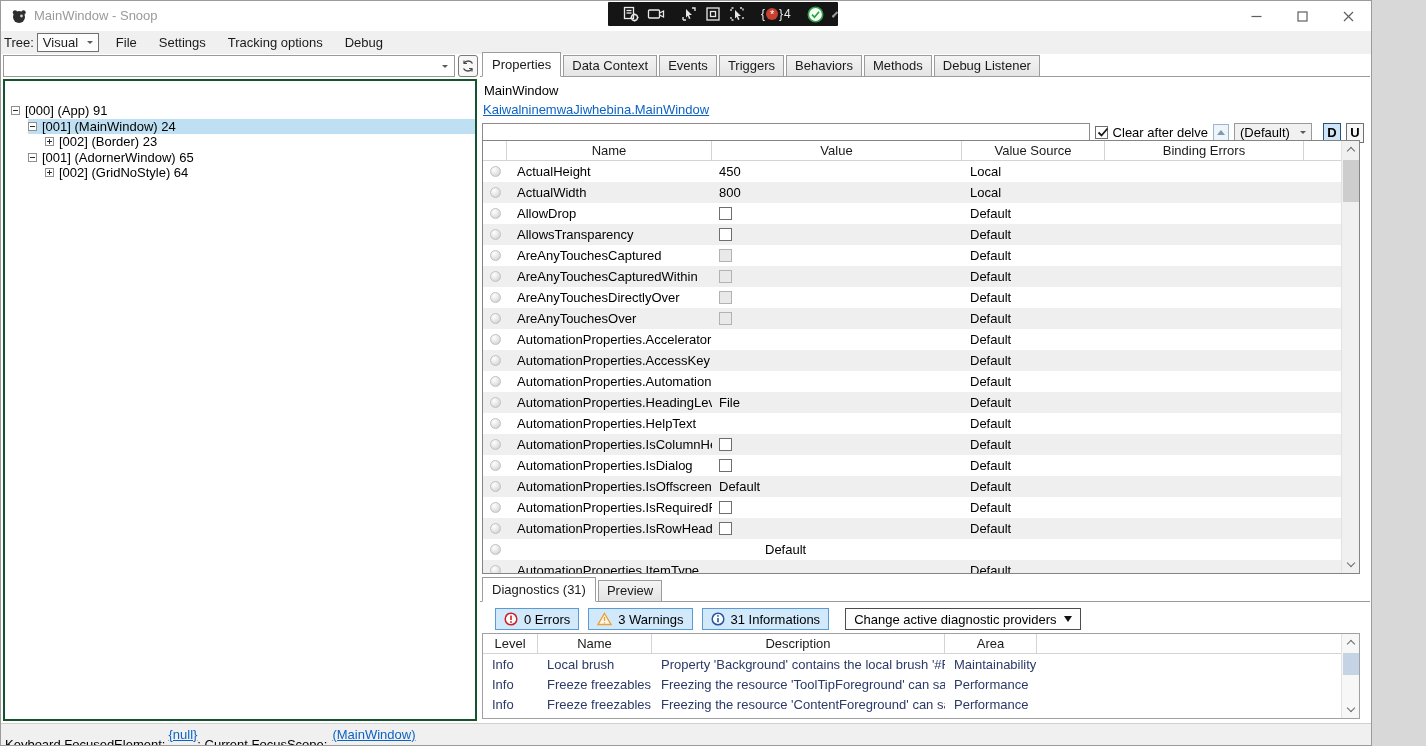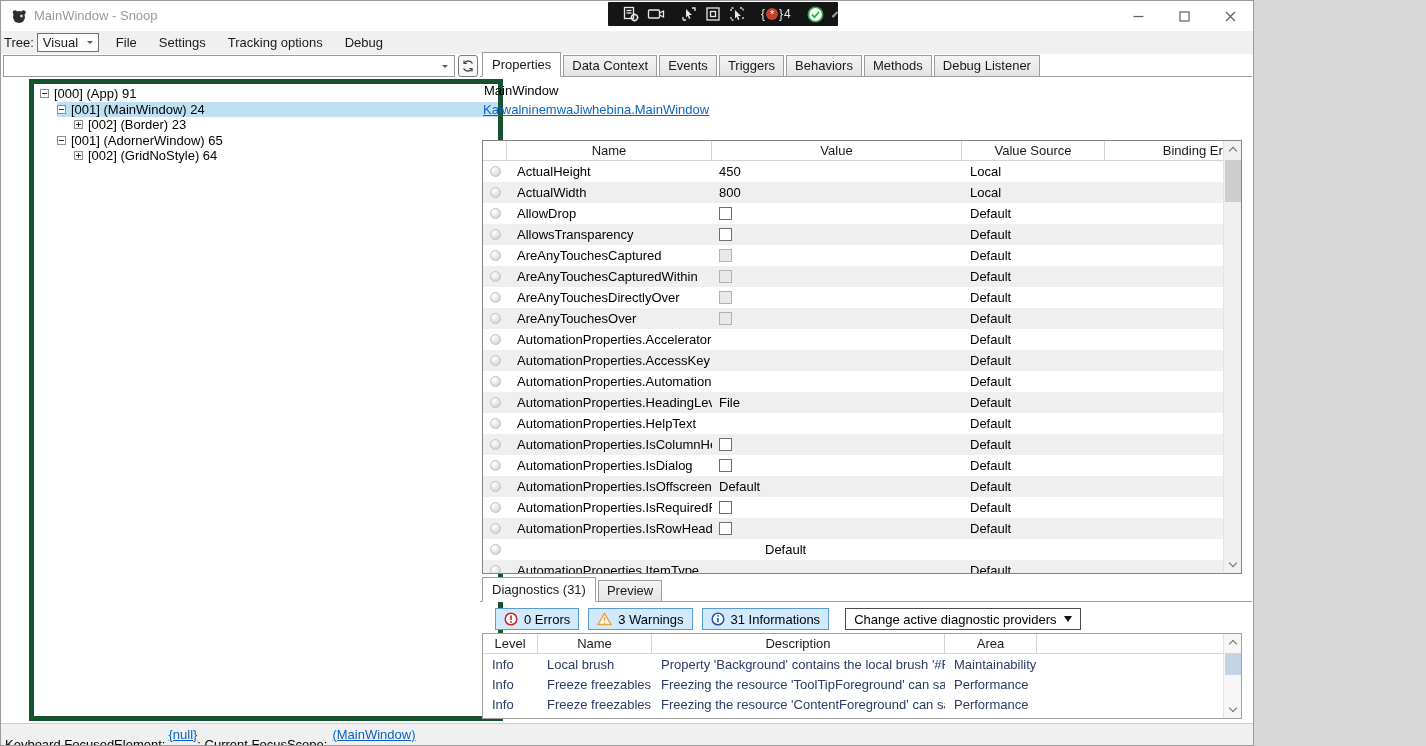--- a/index.html
+++ b/index.html
@@ -1,18 +1,18 @@
 <!DOCTYPE html>
 <html><head>
 <meta charset="utf-8">
 <style>
   * { margin:0; padding:0; box-sizing:border-box; }
   html,body { background:#d8d8d8; }
   body { font-family:"Liberation Sans", sans-serif; }
-  .window{position:relative;width:1254px;height:746px;background:#fff;border:1px solid #9b9b9b;overflow:hidden;}
+  .window{position:relative;width:1372px;height:746px;background:#fff;border:1px solid #9b9b9b;overflow:hidden;}
 
   
   .titlebar{position:absolute;top:0;left:0;right:0;height:30px;background:#fff;}
   .app-icon{position:absolute;left:10px;top:7px;width:17px;height:17px;}
   .title-text{position:absolute;left:33px;top:7px;font-size:13px;color:#9a9a9a;}
   .win-controls{position:absolute;right:0;top:0;height:30px;display:flex;}
   .win-btn{width:46px;height:30px;display:flex;align-items:center;justify-content:center;background:transparent;border:none;}
 
   
   .snoop-bar{position:absolute;left:607px;top:1px;width:230px;height:24px;background:#151515;display:flex;align-items:center;gap:8px;padding:0 7px;border-radius:1px;}
@@ -28,21 +28,21 @@
   .tree-label{margin-right:3px;}
   .tree-combo{width:62px;height:19px;border:1px solid #707070;background:#fdfdfd;display:flex;align-items:center;justify-content:space-between;padding:0 5px;margin-right:6px;}
   .menu-item{padding:8px 11px;cursor:default;text-align:right;}
   .caret{width:0;height:0;border-left:3.5px solid transparent;border-right:3.5px solid transparent;border-top:4px solid #5a5a5a;}
   .caret-sm{border-left-width:3px;border-right-width:3px;border-top-width:3.5px;}
 
   
   .left-filter{position:absolute;top:54px;left:1px;width:477px;height:23px;}
   .lf-combo{position:absolute;left:1px;top:0;width:452px;height:22px;border:1px solid #999;background:#fff;display:flex;align-items:center;justify-content:flex-end;padding-right:6px;}
   .lf-btn{position:absolute;left:456px;top:0;width:20px;height:22px;border:1px solid #7a7a7a;border-radius:3px;background:#f7f7f7;display:flex;align-items:center;justify-content:center;}
-  .tree-box{position:absolute;top:78px;left:2px;width:474px;bottom:24px;border:5px solid #14532d;background:#fff;font-size:13px;padding-top:2px;overflow:hidden;margin-left:26px;}
+  .tree-box{position:absolute;top:78px;left:2px;width:474px;bottom:24px;border:2px solid #14532d;background:#fff;font-size:13px;padding-top:22px;overflow:hidden;}
   .tree-row{display:flex;align-items:center;height:15.5px;}
   .tree-inner{display:flex;align-items:center;flex:1;height:100%;gap:5px;}
   .tree-inner.selected{background:#bfe0f2;}
   .expander{width:9px;height:9px;border:1px solid #8f8f8f;background:#fff;position:relative;flex:0 0 9px;}
   .expander::before{content:"";position:absolute;left:1px;right:1px;top:3px;height:1px;background:#2b2b2b;}
   .expander.plus::after{content:"";position:absolute;top:1px;bottom:1px;left:3px;width:1px;background:#2b2b2b;}
   .tree-label-text{white-space:nowrap;color:#000;}
 
   
   .right-panel{position:absolute;top:53px;left:479px;right:1px;bottom:23px;}
@@ -265,20 +265,38 @@
         <span class="tab">Events</span>
         <span class="tab">Triggers</span>
         <span class="tab">Behaviors</span>
         <span class="tab">Methods</span>
         <span class="tab">Debug Listener</span>
       </div>
 
     <div class="target-name">MainWindow</div>
     <a class="target-link" href="#">KaiwalninemwaJiwhebina.MainWindow</a>
 
+    <div class="rp-filter">
+      <input type="text" value="" style="">
+      <span class="cb">
+        <svg width="16" height="16" viewBox="0 0 16 16">
+            <path d="M2.5 7.5 L5.5 10.5 L11.5 3.5" fill="none" stroke="#1a1a1a" stroke-width="1.8"></path>
+          </svg>
+      </span>
+      <span class="cb-label">Clear after delve</span>
+      <span class="up-btn">
+          <span class="tri-up"></span>
+        </span>
+      <span class="filter-set-combo">
+        <span>(Default)</span>
+        <span class="caret caret-sm"></span>
+      </span>
+      <button class="d-btn">D</button>
+      <button class="u-btn">U</button>
+    </div>
 
     
     <div class="prop-grid">
       <div class="pg-header">
         <span class="pg-h c0"></span>
         <span class="pg-h c1">Name</span>
         <span class="pg-h c2">Value</span>
         <span class="pg-h c3">Value Source</span>
         <span class="pg-h c4">Binding Errors</span>
         <span class="pg-h c5"></span>

